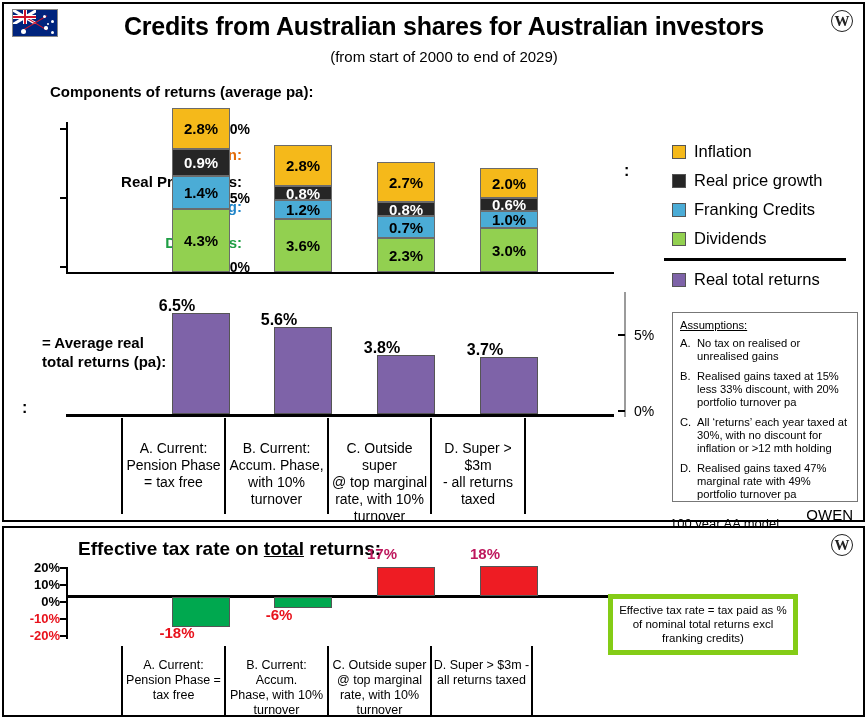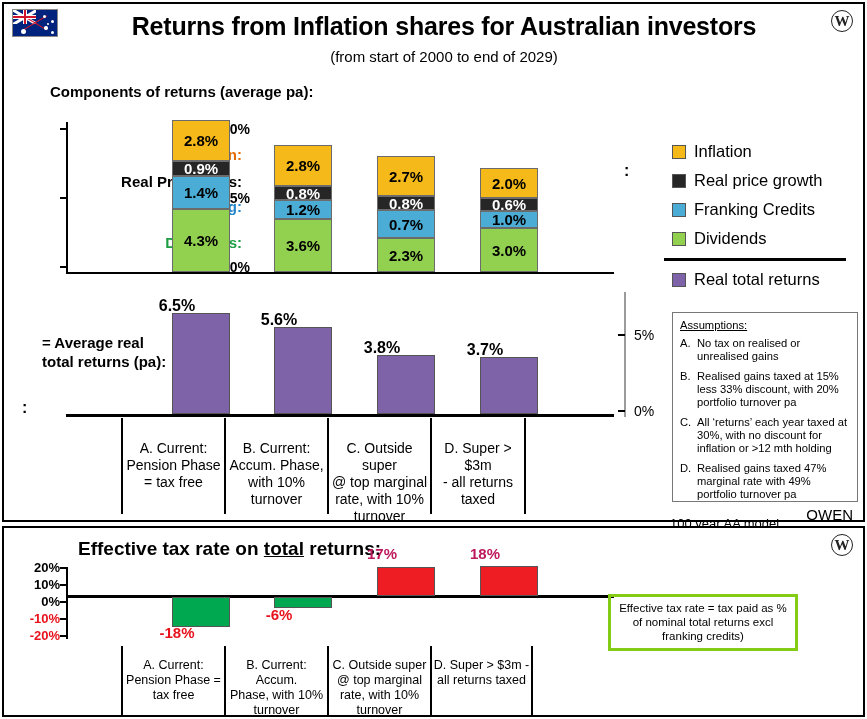--- a/index.html
+++ b/index.html
@@ -182,21 +182,21 @@
 
   #catsBot { position:absolute; left:62px; top:118px; width:548px; height:70px; }
   #catsBot .cat {
     position:absolute; top:0; height:70px; border-left:2px solid #000;
     font-size:12.5px; text-align:center; line-height:1.2; padding-top:12px;
   }
   #catsBot .catlast { border-right:2px solid #000; }
 
   #effnote {
     position:absolute; left:666px; top:592px; width:190px;
-    border:3px solid #84cc16; padding:5px 6px; font-size:11.5px;
+    border:5px solid #84cc16; padding:5px 6px; font-size:11.5px;
     text-align:center; line-height:1.2;
   }
 </style>
 </head>
 <body>
 
 <div class="panel" id="panel-top">
 
   <div id="flag">
     <div class="union"></div>
@@ -209,21 +209,21 @@
     <div class="star s-cw"></div>
     <div class="star s-a"></div>
       <div class="star s-b"></div>
     <div class="star s-c"></div>
       <div class="star s-d"></div>
       <div class="star s-e"></div>
   </div>
 
   <div id="logo-top">W</div>
 
-  <div id="title">Returns from Inflation shares for Australian investors</div>
+  <div id="title">Credits from Australian shares for Australian investors</div>
   <div id="subtitle">(from start of 2000 to end of 2029)</div>
   <div id="components-label">Components of returns (average pa):</div>
 
   <div class="ylabA" style="top:117px;">10%</div>
   <div class="ylabA" style="top:186px;">5%</div>
   <div class="ylabA" style="top:255px;">0%</div>
   <div class="ytickA" style="top:124px;"></div>
   <div class="ytickA" style="top:193px;"></div>
   <div class="ytickA" style="top:262px;"></div>
 
@@ -235,21 +235,21 @@
   <div id="colonB">:</div>
 
   <div id="chartA">
     <div class="yaxis"></div>
     <div class="axisline"></div>
 
     <div class="stackcol" style="left:106px;">
       <div class="seg inflation" style="height:41px;">
         <span>2.8%</span>
         </div>
-      <div class="seg realprice" style="height:15px;">
+      <div class="seg realprice" style="height:27px;">
         <span>0.9%</span>
         </div>
       <div class="seg franking" style="height:33px;">
         <span>1.4%</span>
         </div>
       <div class="seg dividends" style="height:63px;text-align:right;">
         <span>4.3%</span>
         </div>
     </div>
 
@@ -268,21 +268,21 @@
         </div>
     </div>
 
     <div class="stackcol" style="left:311px;">
       <div class="seg inflation" style="height:40px;">
         <span>2.7%</span>
         </div>
       <div class="seg realprice" style="height:14px;">
         <span>0.8%</span>
         </div>
-      <div class="seg franking" style="height:28px;text-align:center;">
+      <div class="seg franking" style="height:22px;text-align:center;">
         <span>0.7%</span>
         </div>
       <div class="seg dividends" style="height:34px;">
         <span>2.3%</span>
         </div>
     </div>
 
     <div class="stackcol" style="left:414px;">
       <div class="seg inflation" style="height:30px;">
         <span>2.0%</span>

